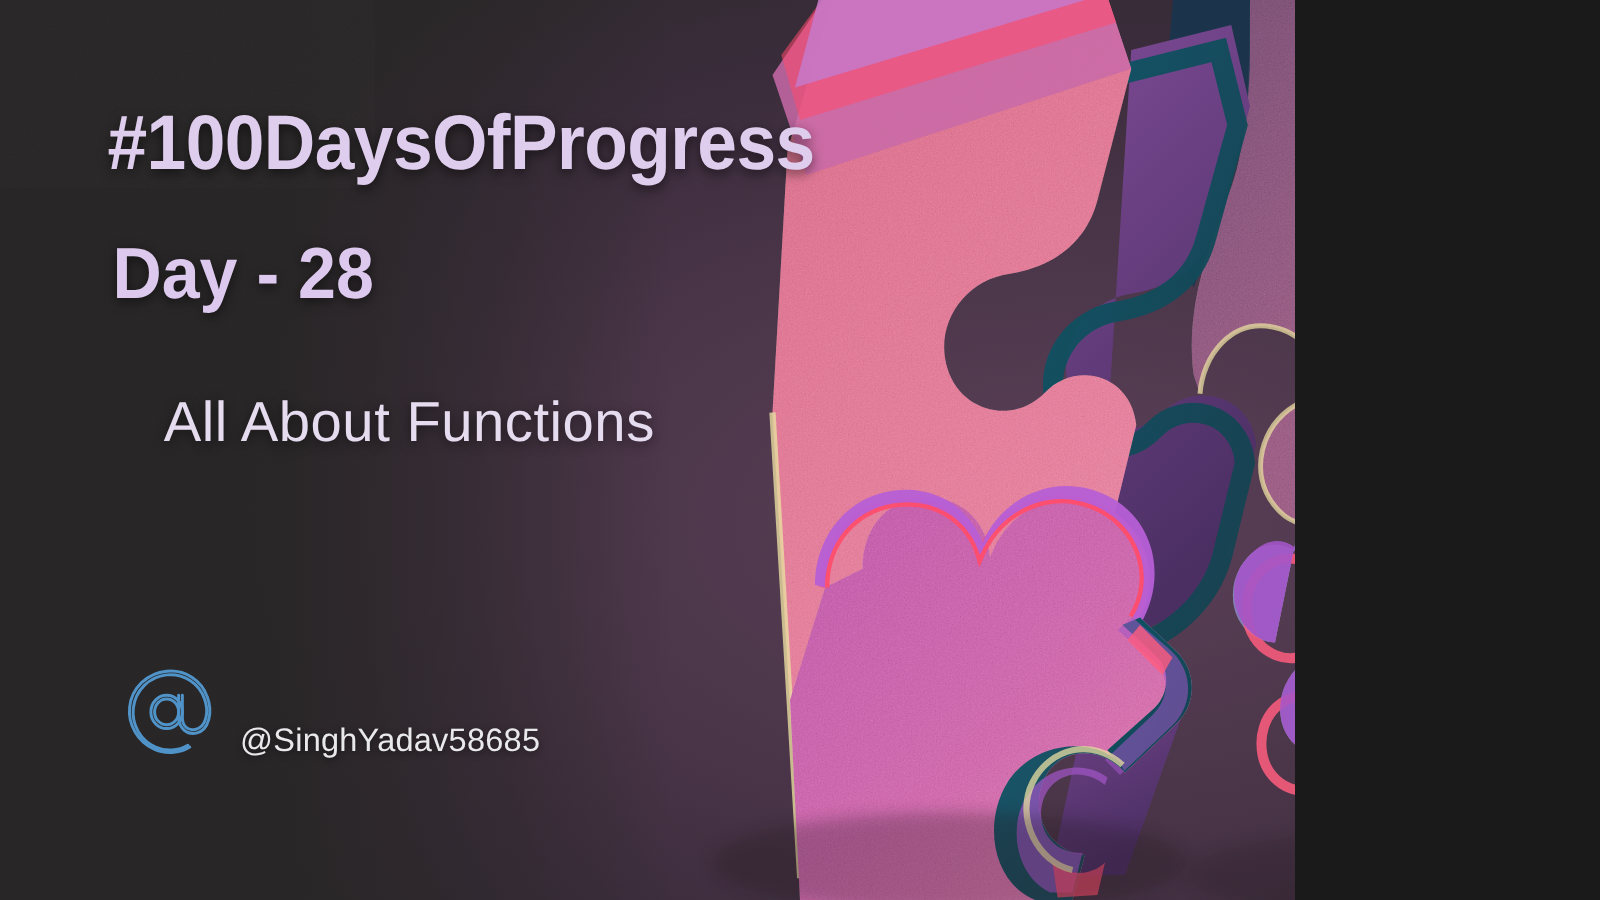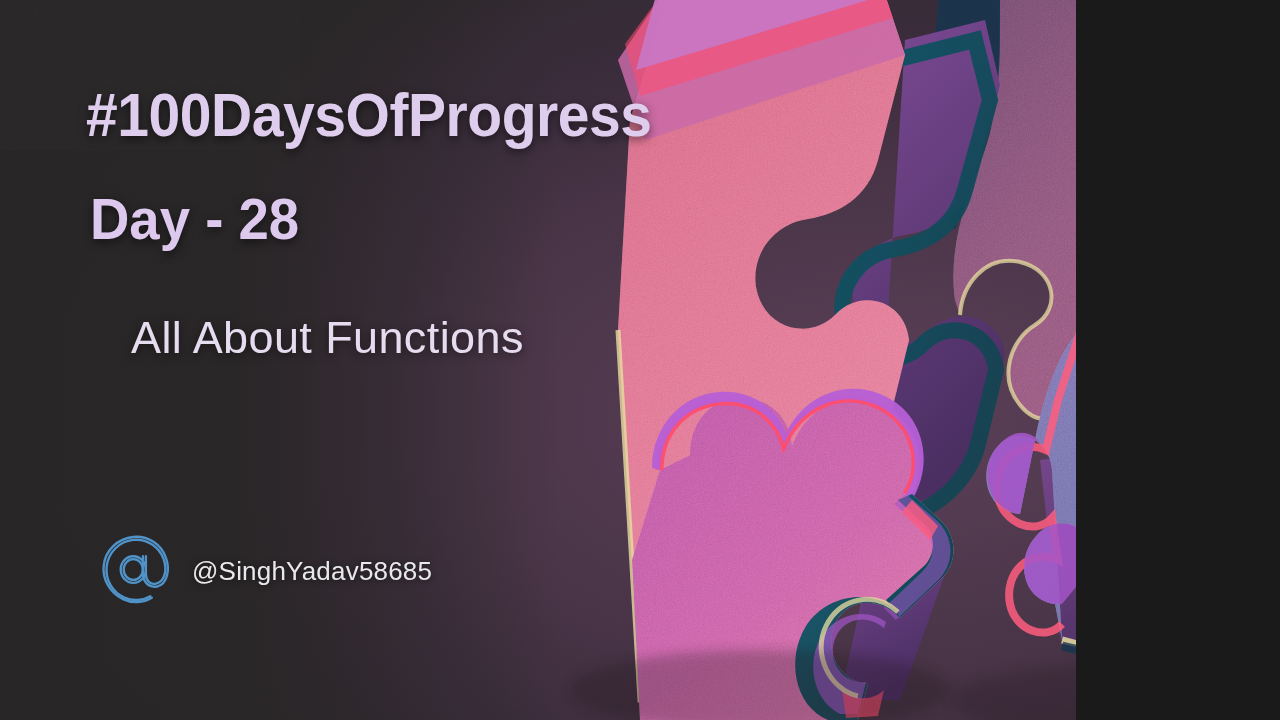--- a/index.html
+++ b/index.html
@@ -1,20 +1,19 @@
 <!DOCTYPE html>
 <html><head>
 <meta charset="utf-8">
 <style>
   html,body{margin:0;padding:0;background:#1a1a1a;}
   #stage{
     position:relative;width:1036px;height:720px;overflow:hidden;
     font-family:"Liberation Sans",sans-serif;
     background:#2b2929;
-    padding-left:40px;
   }
   
   .bg-base{position:absolute;inset:0;background:#2b2929;}
   .bg-purple{
     position:absolute;inset:0;
     background:
       radial-gradient(120% 95% at 82% 58%, #5b4058 0%, #4a3548 34%, #3a2c3b 56%, rgba(45,40,44,0.55) 74%, rgba(43,41,41,0) 88%),
       radial-gradient(90% 70% at 98% 30%, #6a4a63 0%, rgba(80,56,74,0.55) 42%, rgba(43,41,41,0) 78%);
   }
   .bg-vignette{
@@ -51,21 +50,21 @@
     position:absolute;left:91px;top:315px;
     font-size:45px;line-height:1;font-weight:300;letter-spacing:.4px;
     color:#e6dcef;
     text-shadow:0 2px 9px rgba(0,0,0,.5);
     white-space:nowrap;
     margin-left:40px;
   }
   
   .handle{
     position:absolute;left:100px;top:534px;
-    display:flex;align-items:center;gap:18px;
+    display:flex;align-items:flex-end;gap:18px;
   }
   .at-icon{width:74px;height:74px;display:block;flex:0 0 auto;}
   .handle-text{
     font-size:26px;font-weight:400;letter-spacing:.2px;
     color:#e9e9ec;white-space:nowrap;
     text-shadow:0 1px 6px rgba(0,0,0,.5);
   }
 </style>
 </head>
 <body>

